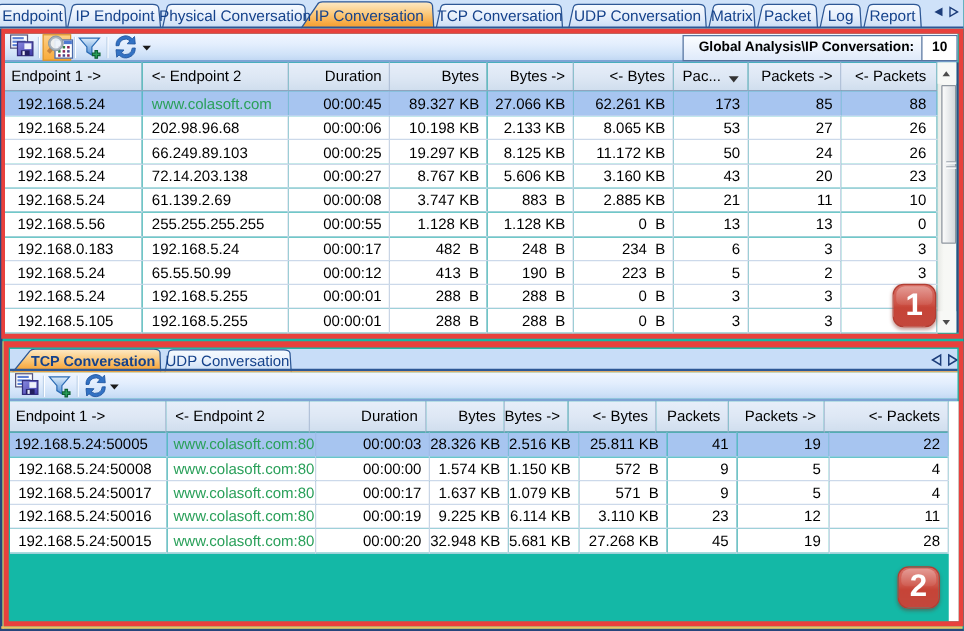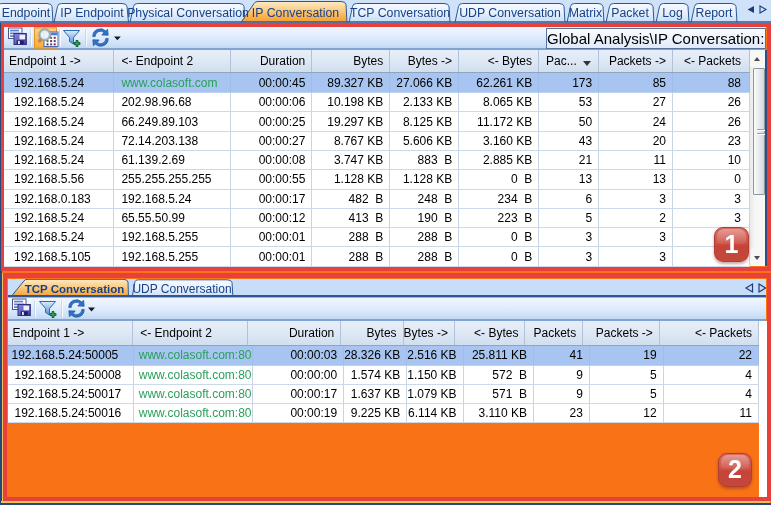--- a/index.html
+++ b/index.html
@@ -1,27 +1,27 @@
 <!DOCTYPE html>
 <html><head><meta charset="utf-8"><style>
 *{margin:0;padding:0;box-sizing:border-box}
 html,body{width:771px;height:505px;overflow:hidden}
 body{font-family:"Liberation Sans",sans-serif;background:#1e3c74}
-#stage{position:relative;width:771px;height:505px;background:#f97316}
+#stage{position:relative;width:771px;height:505px;background:#14b8a6}
 .abs{position:absolute}
 
 #red1{left:0.8px;top:23px;width:770.2px;height:247.5px;border:4px solid #e8413d;border-left-width:3.2px;border-bottom-width:4.2px;z-index:30}
 #red2{left:2.8px;top:273.2px;width:768.2px;height:228.3px;border:4px solid #e8413d;border-right-width:4.4px;border-top-width:5.3px;border-bottom-width:4.7px;z-index:30}
 #navyL{left:0;top:23px;width:2px;height:482px;background:#26467c}
 #navyB{left:0;top:503.2px;width:771px;height:1.8px;background:#26467c}
 #goldL{left:2px;top:272.8px;width:1px;height:230px;background:#eec05f}
 #goldB{left:1.3px;top:501px;width:768.5px;height:2.2px;background:#eec05f}
 
 .tbar{background:linear-gradient(180deg,#f0f6ff 0%,#e3eefd 40%,#cfe2f8 80%,#c2d8f3 100%)}
-.cntbox{position:absolute;border:1px solid #56749f;display:flex;font-weight:normal;font-size:15px;color:#000;background:linear-gradient(180deg,#fbfdff,#dfeafa)}
+.cntbox{position:absolute;border:1px solid #56749f;display:flex;font-weight:bold;font-size:11px;color:#000;background:linear-gradient(180deg,#fbfdff,#dfeafa)}
 .cntbox .lbl{flex:1;display:flex;align-items:center;justify-content:flex-end;padding-right:6px;white-space:nowrap}
 .cntbox .num{background:#fff;border-left:1px solid #56749f;display:flex;align-items:center;justify-content:center}
 
 table{border-collapse:collapse;table-layout:fixed;font-size:12px;color:#000}
 td,th{overflow:hidden;white-space:nowrap;font-weight:normal;padding:0}
 .hdr td{background:linear-gradient(180deg,#e7eef9 0%,#dde7f4 55%,#d0deee 100%);border-right:1px solid #b2c2d9;border-bottom:1px solid #90a4bd}
 .body td{border-right:1px solid #c9d5e5;border-bottom:1px solid #ccd9ea;background:#fff}
 tr.sel td{background:#a7c5f0;border-bottom:1px solid #bcd1f1;border-right:1px solid #9fbde8}
 .r{text-align:right;padding-right:6px}
 .l{padding-left:7px}
@@ -473,19 +473,30 @@
             <td style="padding-left:7px">192.168.5.24:50016</td>
             <td class="l green" style="padding-left:5px">www.colasoft.com:80</td>
             <td class="r">00:00:19</td>
             <td class="r">9.225 KB</td>
             <td class="r">6.114 KB</td>
             <td class="r">3.110 KB</td>
             <td class="r">23</td>
             <td class="r">12</td>
             <td class="r">11</td>
           </tr>
+      <tr style="height:19.3px">
+            <td style="padding-left:7px">192.168.5.24:50015</td>
+            <td class="l green" style="padding-left:5px">www.colasoft.com:80</td>
+            <td class="r">00:00:20</td>
+            <td class="r">32.948 KB</td>
+            <td class="r">5.681 KB</td>
+            <td class="r">27.268 KB</td>
+            <td class="r">45</td>
+            <td class="r">19</td>
+            <td class="r">28</td>
+          </tr>
     </tbody>
       </table>
   </div>
   <div class="abs" style="left:759px;top:321.2px;width:7.5px;height:175.6px;background:#fff"></div>
 
   <div class="badge" style="left:717.5px;top:452.9px">2</div>
 </div>
 
 </body></html>

